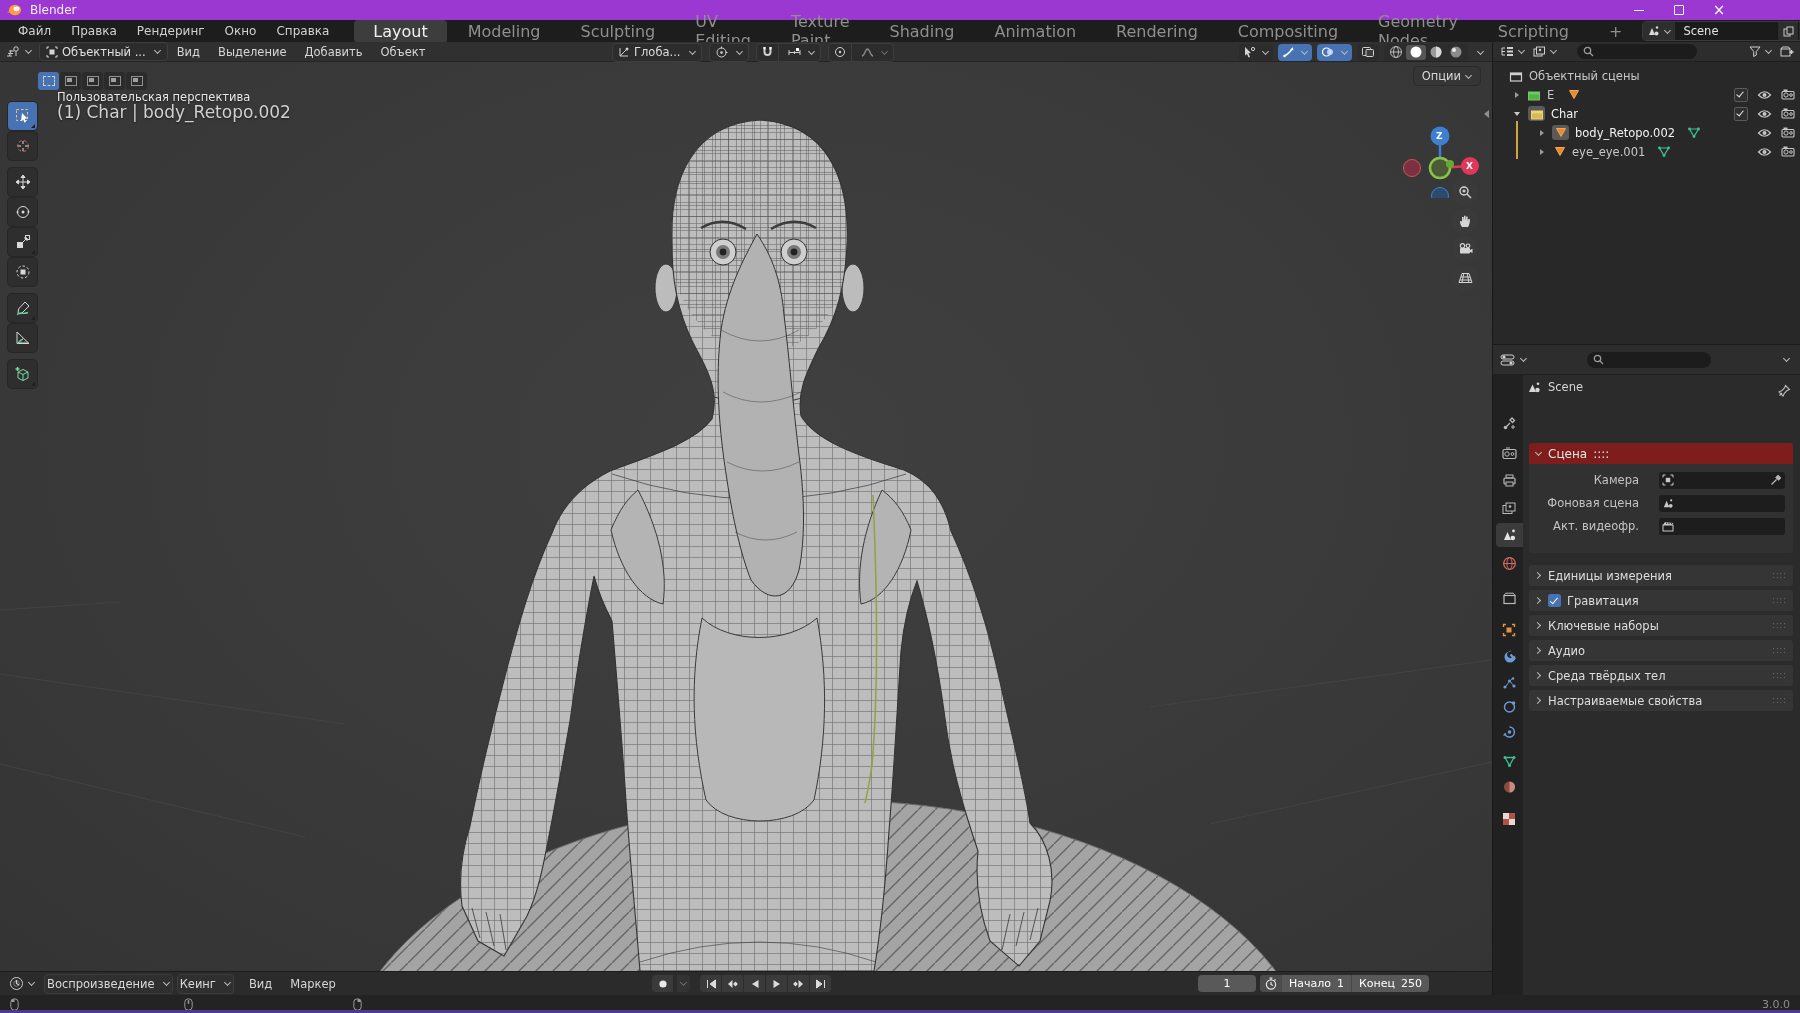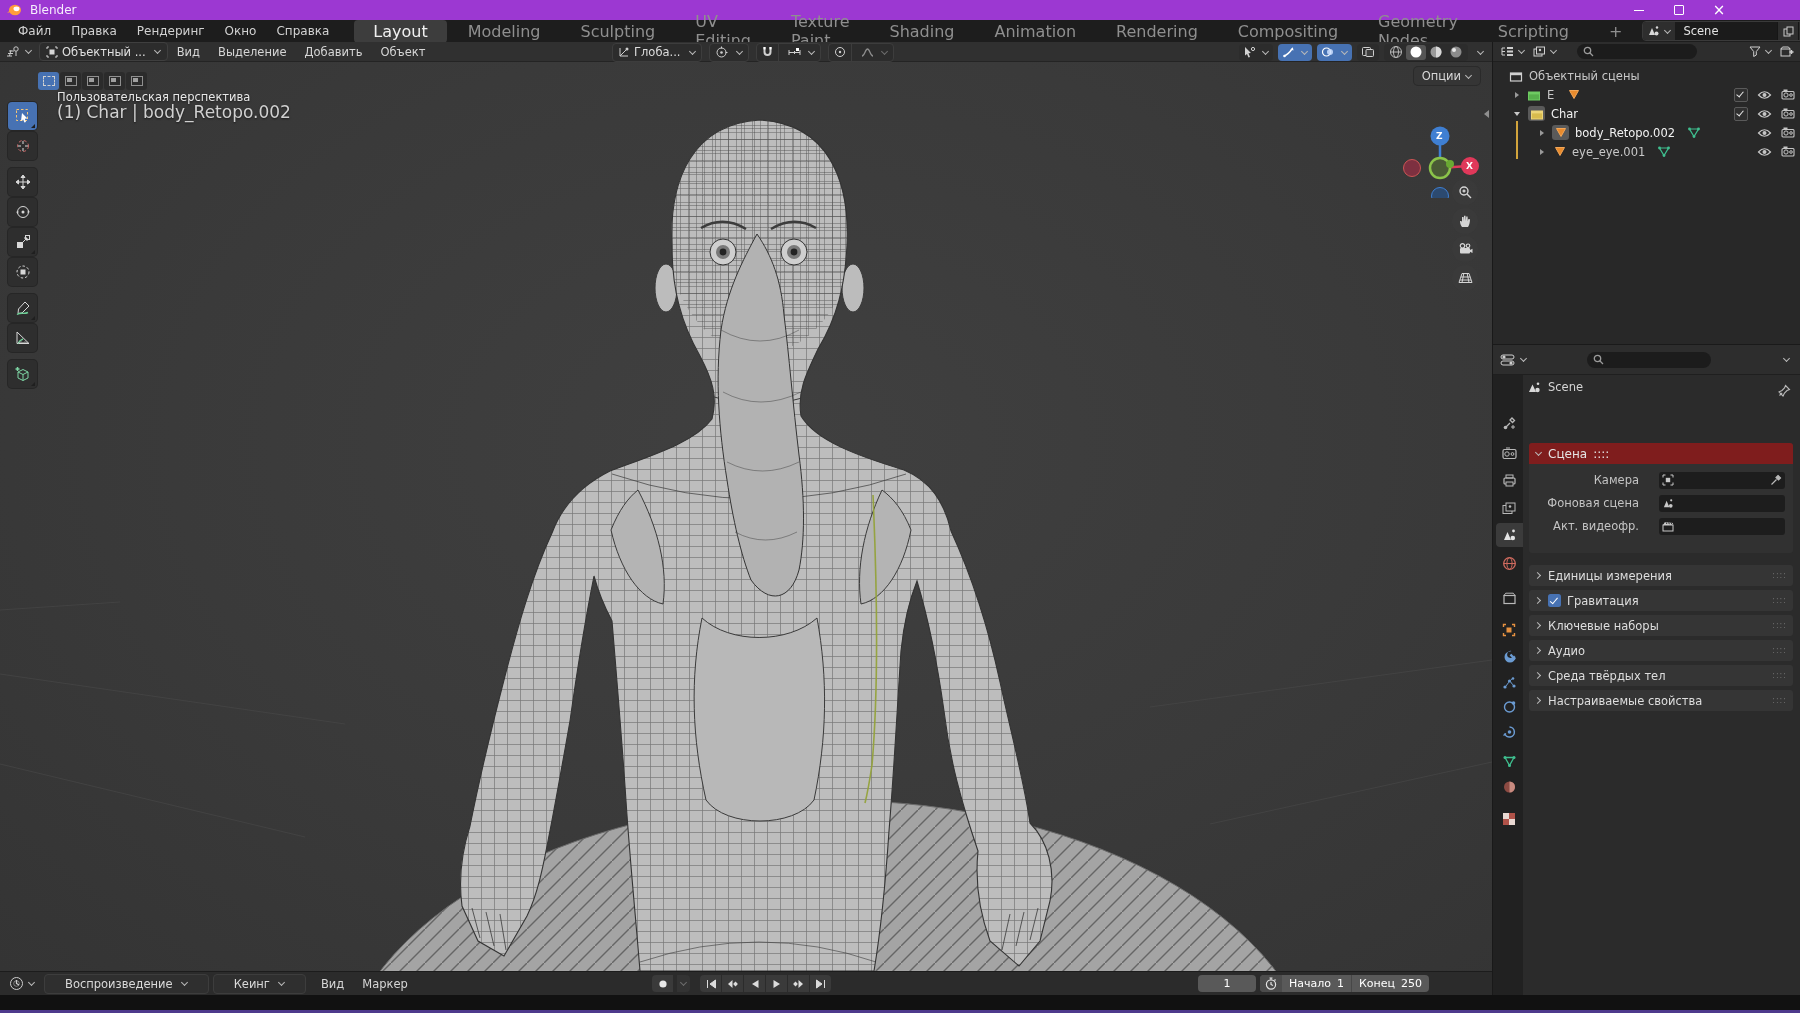--- a/index.html
+++ b/index.html
@@ -78,21 +78,21 @@
   .tool.on{background:#4772b3;}
   .tool.gap{margin-top:6px;}
   .tool.sub::after{content:"";position:absolute;right:2px;bottom:2px;border-left:4px solid transparent;border-bottom:4px solid #1f1f1f;}
   #gizmo{position:absolute;left:1398px;top:26px;width:88px;height:110px;}
   .axlab{position:absolute;font-size:9px;font-weight:bold;color:#fff;}
   .navbtn{position:absolute;left:1452px;width:26px;height:26px;border-radius:13px;background:rgba(60,60,60,.55);display:flex;align-items:center;justify-content:center;}
   #collapse{position:absolute;right:3px;top:48px;width:0;height:0;border-right:5px solid #8f8f8f;border-top:4px solid transparent;border-bottom:4px solid transparent;}
 
   
   #timeline{position:absolute;left:0;top:929px;width:1492px;height:24px;background:#2b2b2b;border-top:1px solid #1c1c1c;box-sizing:border-box;display:flex;align-items:center;}
-  .tlw{display:flex;align-items:center;height:18px;background:#2f2f2f;border:1px solid #3d3d3d;border-radius:4px;padding:0 20px;gap:4px;font-size:11.5px;color:#dadada;}
+  .tlw{display:flex;align-items:center;height:18px;background:#2f2f2f;border:1px solid #3d3d3d;border-radius:4px;padding:0 2px;gap:4px;font-size:11.5px;color:#dadada;}
   #transport{position:absolute;left:652px;top:3px;display:flex;align-items:center;gap:4px;}
   .tpb{width:21px;height:17px;background:#3a3a3a;display:flex;align-items:center;justify-content:center;}
   .tpgrp{display:flex;gap:1px;border-radius:4px;overflow:hidden;}
   #tl-right{position:absolute;left:1198px;top:3px;display:flex;align-items:center;gap:4px;}
   .framef{width:58px;height:17px;background:#595959;border-radius:4px;color:#fff;display:flex;align-items:center;justify-content:center;font-size:11px;}
   .rangegrp{display:flex;align-items:center;height:17px;background:#595959;border-radius:4px;overflow:hidden;font-size:11px;color:#fff;}
   .rangegrp .cell{padding:0 7px;display:flex;align-items:center;gap:6px;height:17px;}
   .rangegrp .div{width:1px;height:17px;background:#474747;}
 
   
@@ -1020,15 +1020,30 @@
         <div class="panel" style="top:315px;">
           <span class="chev" style="margin-left:0;transform:rotate(-90deg);"></span>
           <span>Настраиваемые свойства</span>
           <span class="grip">::::</span>
         </div>
       </div>
     </div>
   </div>
   </div>
 
+  <div id="statusbar">
+    <svg class="i mouseico" width="9" height="13" viewBox="0 0 9 13">
+        <rect x="0.8" y="0.8" width="7.4" height="11.4" rx="3.5" fill="none" stroke="#9a9a9a"></rect>
+        <path d="M1 4 A3.5 3.5 0 0 1 4.5 1 V4 Z" fill="#9a9a9a"></path>
+      </svg>
+    <svg class="i mouseico" style="margin-left:165px;" width="9" height="13" viewBox="0 0 9 13">
+        <rect x="0.8" y="0.8" width="7.4" height="11.4" rx="3.5" fill="none" stroke="#9a9a9a"></rect>
+        <rect x="3.7" y="2" width="1.6" height="4" rx="0.8" fill="#9a9a9a"></rect>
+      </svg>
+    <svg class="i mouseico" style="margin-left:160px;" width="9" height="13" viewBox="0 0 9 13">
+        <rect x="0.8" y="0.8" width="7.4" height="11.4" rx="3.5" fill="none" stroke="#9a9a9a"></rect>
+        <path d="M8 4 A3.5 3.5 0 0 0 4.5 1 V4 Z" fill="#9a9a9a"></path>
+      </svg>
+    <span class="ver">3.0.0</span>
+  </div>
   <div id="purpleline"></div>
 
 </div>
 
 </body></html>

